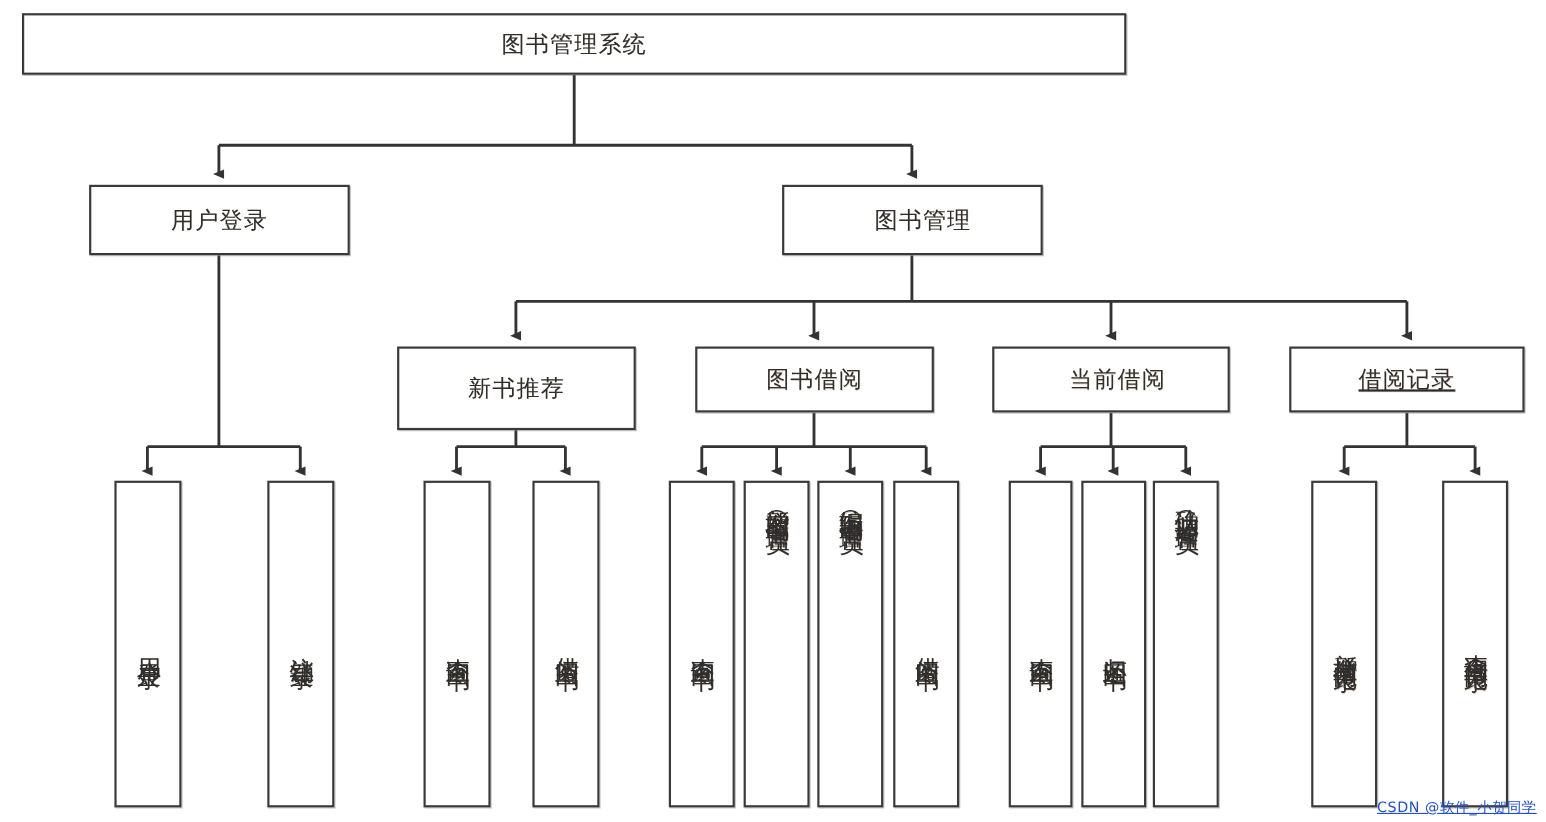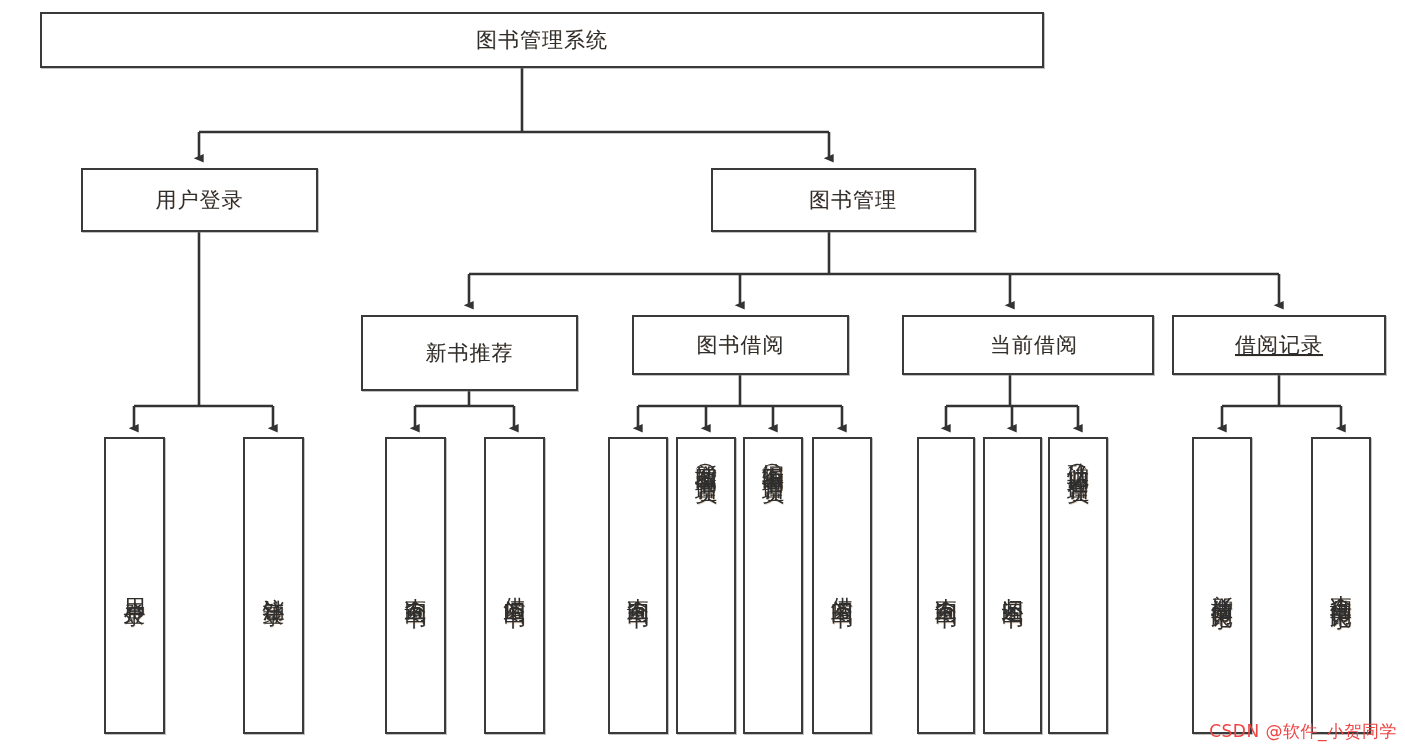--- a/index.html
+++ b/index.html
@@ -53,25 +53,26 @@
     white-space:nowrap;
   }
   .node.vertical.midtext{
     align-items:center;
     padding-top:0;
   }
   #watermark{
     position:absolute;
     right:8px;
     bottom:4px;
-    font-size:17px;
-    color:#ef4444;
+    font-size:13px;
+    color:#1d4ed8;
     letter-spacing:0.5px;
     white-space:nowrap;
     user-select:none;
+    text-decoration:underline;
   }
 </style>
 </head>
 <body>
 
 <div id="canvas">
 
   <svg id="wires" viewBox="0 0 1405 747">
     <defs>
       <marker id="arrow" markerWidth="11" markerHeight="11" refX="4.5" refY="5.2" orient="auto" markerUnits="userSpaceOnUse">
@@ -115,38 +116,38 @@
       <path d="M1012,406 L1012,428" marker-end="url(#arrow)"></path>
       <path d="M1078,406 L1078,428" marker-end="url(#arrow)"></path>
 
       <path d="M1279,375 L1279,406"></path>
       <path d="M1222,406 L1341,406"></path>
       <path d="M1222,406 L1222,428" marker-end="url(#arrow)"></path>
       <path d="M1341,406 L1341,428" marker-end="url(#arrow)"></path>
     </g>
   </svg>
 
-  <div class="node" style="left:20px; top:12px; width:1004px; height:56px;margin-left:20px;">
+  <div class="node" style="left:20px; top:12px; width:1004px; height:56px;">
     <span class="label">图书管理系统</span>
   </div>
 
   <div class="node" style="left:81px; top:168px; width:237px; height:64px;">
     <span class="label">用户登录</span>
   </div>
-  <div class="node" style="left:711px; top:168px; width:265px; height:64px;padding-left:19px;">
+  <div class="node" style="left:711px; top:168px; width:237px; height:64px;padding-left:19px;">
     <span class="label">图书管理</span>
   </div>
 
   <div class="node" style="left:361px; top:315px; width:217px; height:76px;">
     <span class="label">新书推荐</span>
   </div>
   <div class="node" style="left:632px; top:315px; width:217px; height:60px;">
     <span class="label">图书借阅</span>
   </div>
-  <div class="node" style="left:902px; top:315px; width:252px; height:60px;padding-left:12px;">
+  <div class="node" style="left:902px; top:315px; width:216px; height:60px;padding-left:12px;">
     <span class="label">当前借阅</span>
   </div>
   <div class="node" style="left:1172px; top:315px; width:214px; height:60px;text-decoration:underline;">
     <span class="label">借阅记录</span>
   </div>
 
   <div class="node vertical midtext" style="left:104px; top:437px; width:61px; height:297px;">
     <span class="label">用户登录</span>
   </div>
   <div class="node vertical midtext" style="left:243px; top:437px; width:61px; height:297px;">

